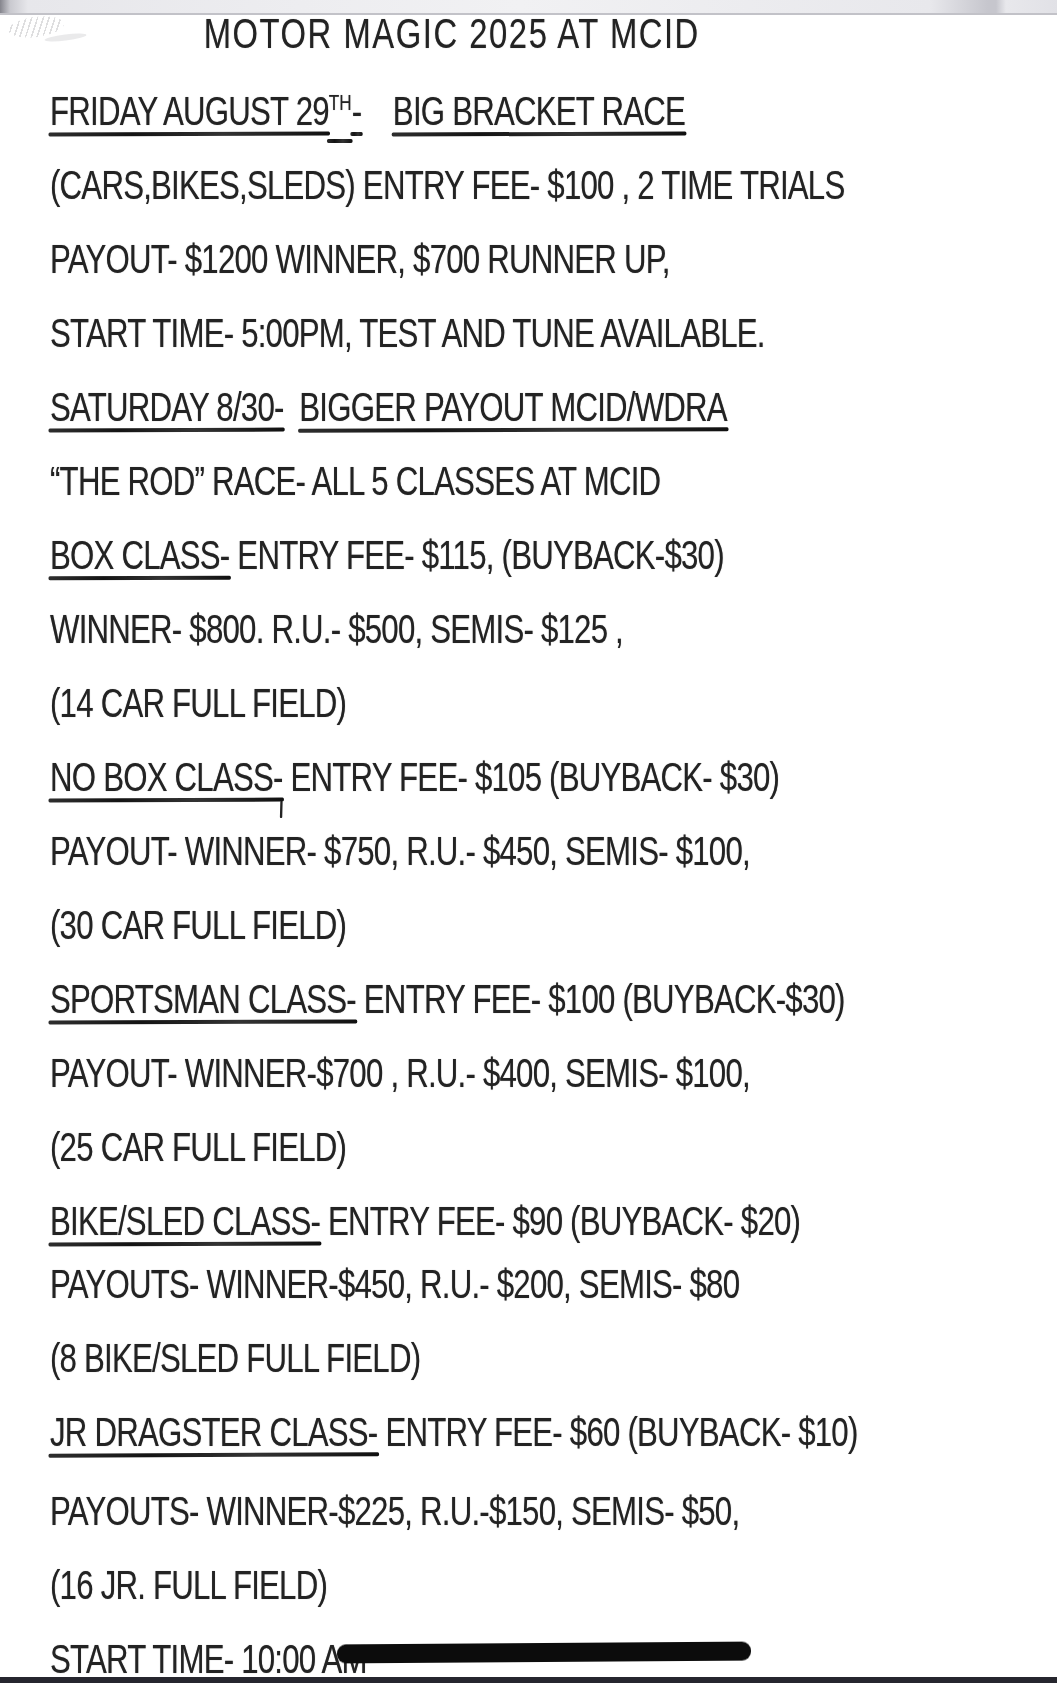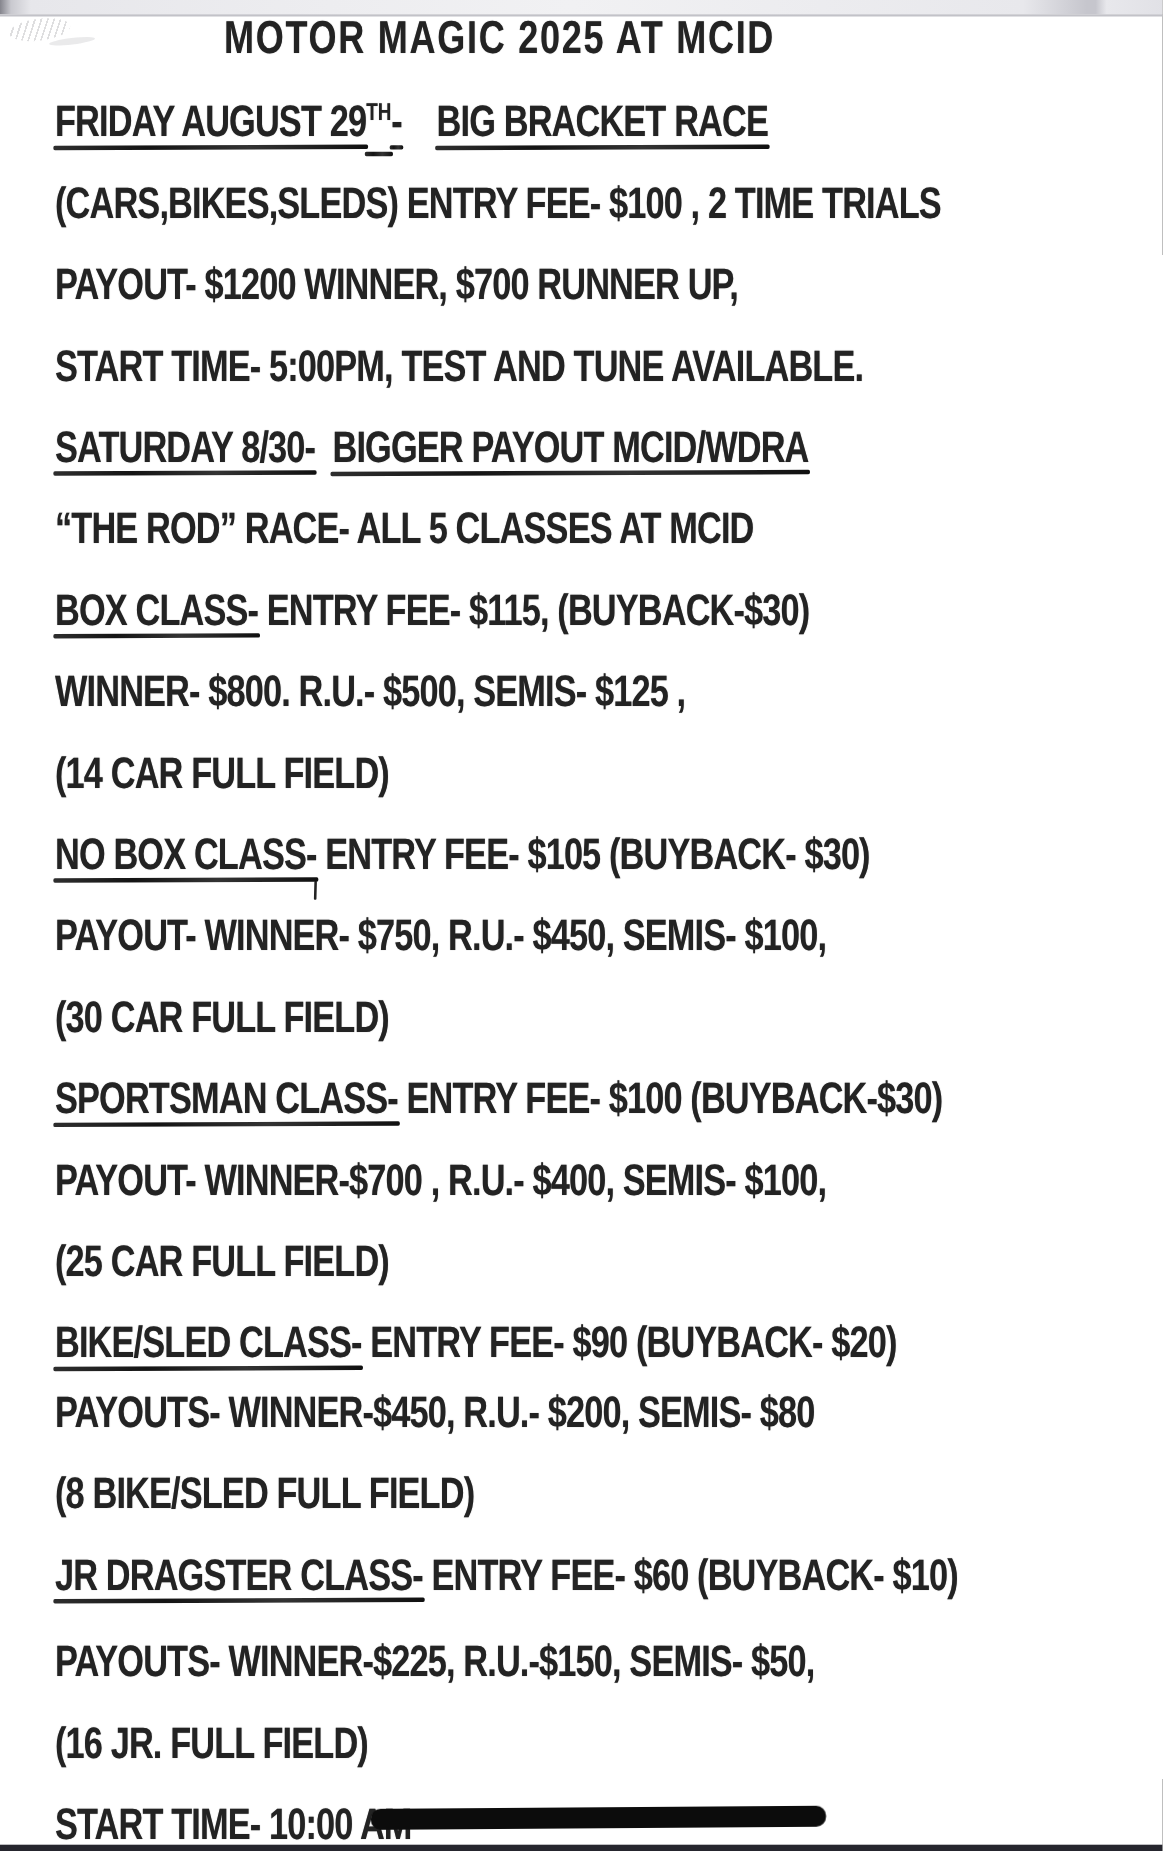--- a/index.html
+++ b/index.html
@@ -2,21 +2,20 @@
 <html><head>
 <meta charset="utf-8">
 <style>
   html, body { margin:0; padding:0; background:#777; }
   .page {
     position:relative;
     width:1057px; height:1683px;
     background:#ffffff;
     overflow:hidden;
     font-family:"Liberation Sans", sans-serif;
-    font-weight:bold;
   }
   
   .scan-strip-top {
     position:absolute; left:0; top:0; right:0; height:13px;
     background:linear-gradient(90deg,
       #85858d 0px, #c9c9cf 10px, #e7e7eb 28px,
       #ededf0 300px, #f1f1f3 520px, #e8e8ec 930px,
       #c6c6cd 988px, #c6c6cd 996px, #e8e8ec 1006px, #e1e1e6 100%);
     border-bottom:2px solid #c2c2c8;
   }

